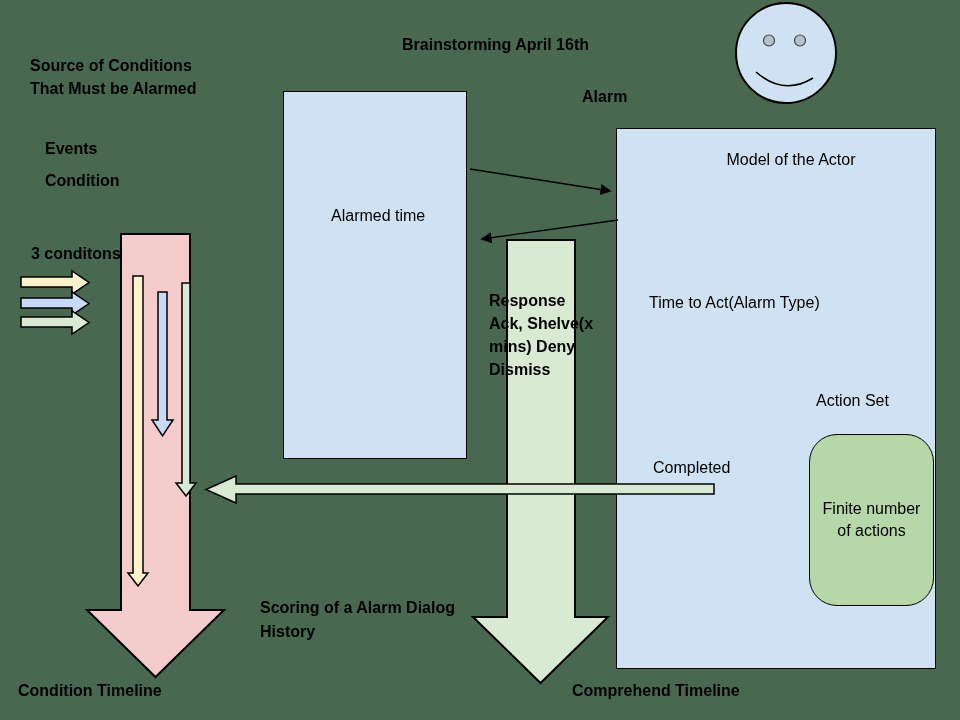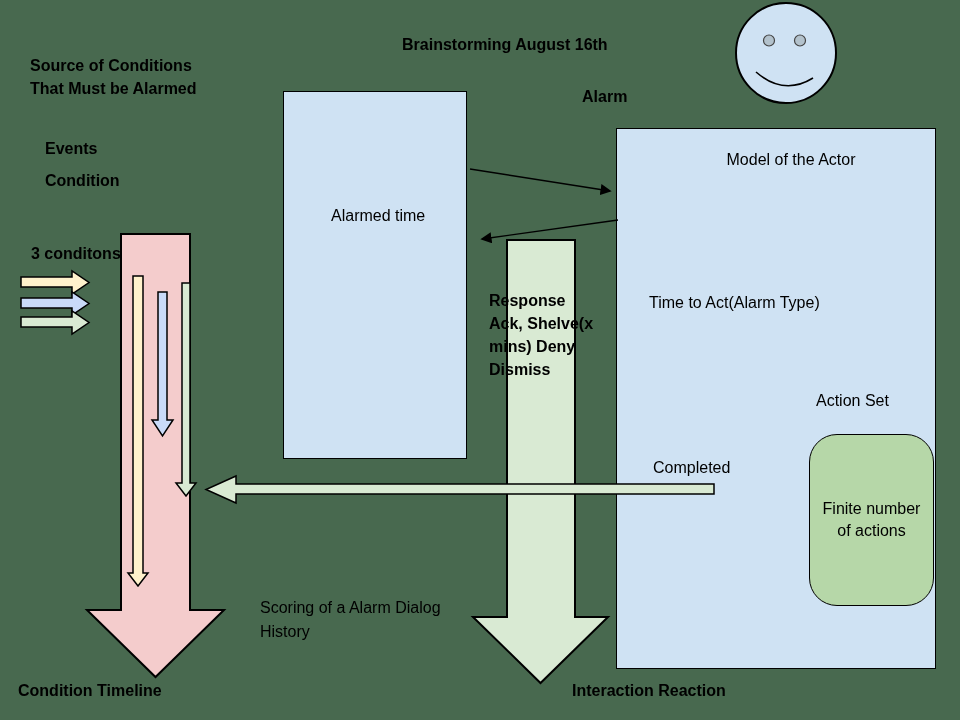--- a/index.html
+++ b/index.html
@@ -15,21 +15,21 @@
   #svg-shapes{position:absolute;left:0;top:0;width:960px;height:720px;}
   .abs{position:absolute;}
   #finite-box{
     position:absolute;left:809px;top:434px;width:125px;height:172px;
     background:#b6d7a8;border:1.5px solid #000;border-radius:28px;
     display:flex;align-items:center;justify-content:center;text-align:center;
     box-sizing:border-box;font-size:16px;line-height:22px;
   }
   #action-text{left:284px;top:101px;line-height:24px;}
   #response-text{left:489px;top:265px;line-height:23px;font-weight:700;margin-top:24px;}
-  #scoring-text{left:260px;top:596px;line-height:24px;font-weight:400;}
+  #scoring-text{left:260px;top:596px;line-height:24px;font-weight:700;}
   #model-title{left:616px;top:149px;width:350px;text-align:center;}
 </style>
 </head>
 <body>
 
 <div id="canvas">
 
   <svg id="svg-shapes" viewBox="0 0 960 720">
     <defs>
       <marker id="ah" viewBox="0 0 10 10" refX="8.5" refY="5" markerWidth="8" markerHeight="8" orient="auto-start-reverse">
@@ -65,21 +65,21 @@
     <line x1="618" y1="220" x2="482" y2="239" stroke="#000" stroke-width="1.4" marker-end="url(#ah)"></line>
 
     <g>
       <circle cx="786" cy="53" r="50" fill="#cfe2f3" stroke="#000" stroke-width="2"></circle>
       <circle cx="769" cy="40.5" r="5.5" fill="#b3c2cc" stroke="#444" stroke-width="1.2"></circle>
       <circle cx="800" cy="40.5" r="5.5" fill="#b3c2cc" stroke="#444" stroke-width="1.2"></circle>
       <path d="M 756 72 Q 784 96 813 78" fill="none" stroke="#000" stroke-width="1.6"></path>
     </g>
   </svg>
 
-  <div class="lbl bold" style="left:402px;top:34px;">Brainstorming August 16th</div>
+  <div class="lbl bold" style="left:402px;top:34px;">Brainstorming April 16th</div>
 
   <div class="lbl bold" style="left:30px;top:55px;line-height:22.5px;">
     <span style="display:block;">Source of Conditions</span>
     <span style="display:block;">That Must be Alarmed</span>
   </div>
 
   <div class="lbl bold" style="left:45px;top:138px;">Events</div>
   <div class="lbl bold" style="left:45px;top:170px;">Condition</div>
   <div class="lbl bold" style="left:31px;top:243px;">3 conditons</div>
   <div class="lbl bold" style="left:582px;top:86px;">Alarm</div>
@@ -97,15 +97,15 @@
     <span style="display:block;">mins) Deny</span>
     <span style="display:block;">Dismiss</span>
   </div>
 
   <div class="lbl" id="scoring-text">
     <span style="display:block;">Scoring of a Alarm Dialog</span>
     <span style="display:block;">History</span>
   </div>
 
   <div class="lbl bold" style="left:18px;top:680px;">Condition Timeline</div>
-  <div class="lbl bold" style="left:572px;top:680px;">Interaction Reaction</div>
+  <div class="lbl bold" style="left:572px;top:680px;">Comprehend Timeline</div>
 
 </div>
 
 </body></html>

